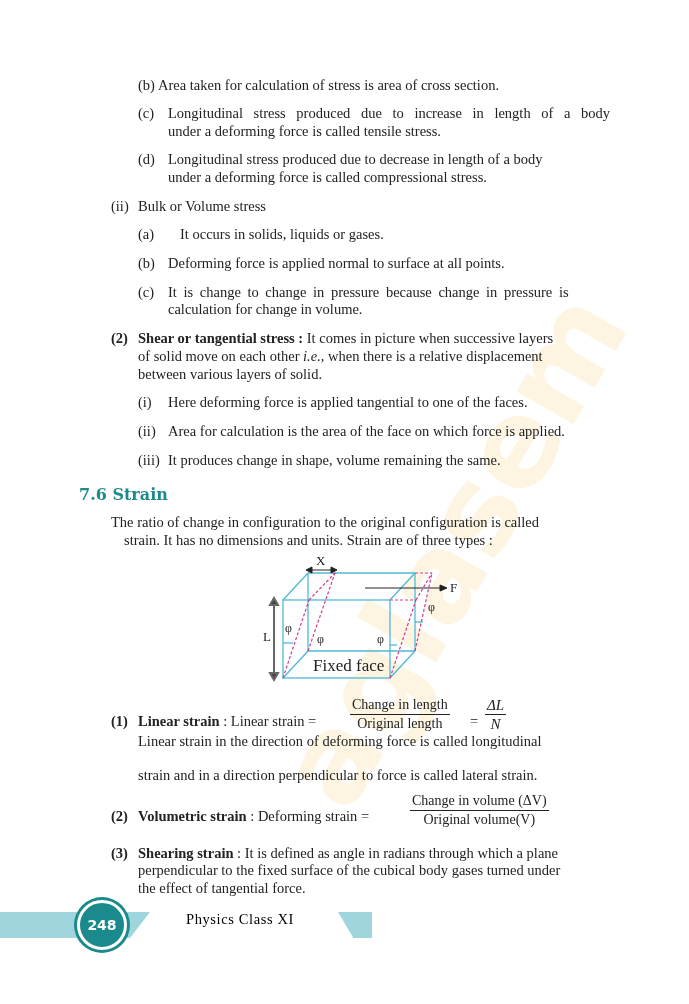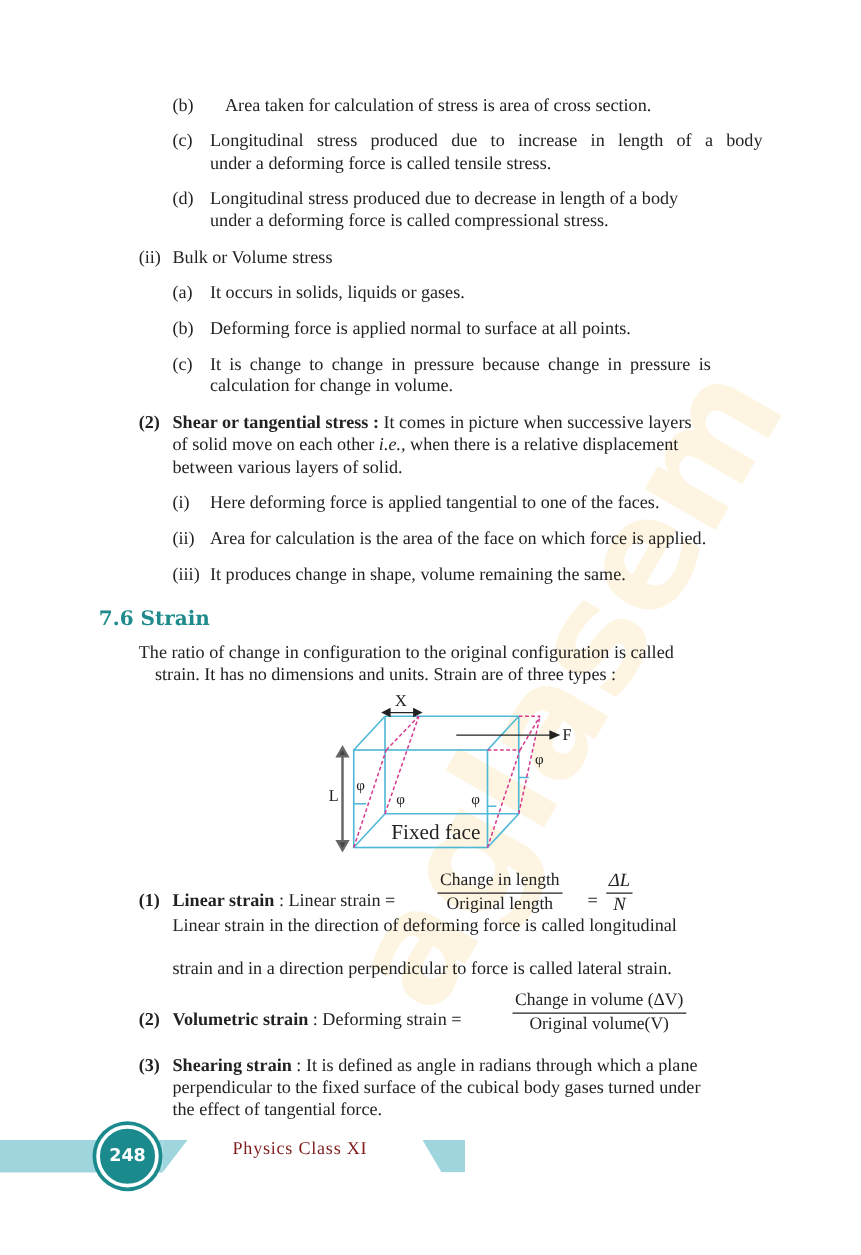--- a/index.html
+++ b/index.html
@@ -18,48 +18,48 @@
   .frac .den { padding-top: 1px; line-height: 16px; }
   .watermark { position: absolute; left: 170px; top: 480px; font-size: 120px; color: #fdf3dc; transform: rotate(-60deg);
     font-family: "DejaVu Sans", sans-serif; font-weight: bold; pointer-events: none; opacity: 0.8; }
   
   .footer-band-left { position: absolute; left: 0; top: 912px; width: 130px; height: 26px; background: #9fd6dd; }
   .footer-band-left-tip { position: absolute; left: 130px; top: 912px; width: 0; height: 0;
     border-top: 26px solid #9fd6dd; border-right: 20px solid transparent; }
   .page-badge { position: absolute; left: 77px; top: 900px; width: 44px; height: 44px; border-radius: 50%;
     background: #1b8a8d; border: 3px solid #ffffff; box-shadow: 0 0 0 3px #1b8a8d; color: #fff;
     font-family: "DejaVu Sans", sans-serif; font-weight: bold; font-size: 14px; display: flex; align-items: center; justify-content: center; }
-  .footer-title { position: absolute; left: 186px; top: 911px; font-size: 14.5px; letter-spacing: 0.6px; color: #7f1d1d; }
+  .footer-title { position: absolute; left: 186px; top: 911px; font-size: 14.5px; letter-spacing: 0.6px; color: #000000; }
   .footer-band-right { position: absolute; left: 338px; top: 912px; width: 34px; height: 26px; background: #9fd6dd;
     clip-path: polygon(0 0, 100% 0, 100% 100%, 45% 100%); }
 </style>
 </head>
 <body>
 
 <div class="watermark">aglasem</div>
 
 <div>
   <span class="lbl" style="left:138px;top:77px">(b)</span>
-  <span class="line" style="left:180px;top:77px">Area taken for calculation of stress is area of cross section.</span>
+  <span class="line" style="left:158px;top:77px">Area taken for calculation of stress is area of cross section.</span>
 
   <span class="lbl" style="left:138px;top:105px">(c)</span>
   <span class="line" style="left:168px;top:105px;width:442px;text-align-last:justify">Longitudinal stress produced due to increase in length of a body</span>
   <span class="line" style="left:168px;top:123px">under a deforming force is called tensile stress.</span>
 
   <span class="lbl" style="left:138px;top:151px">(d)</span>
   <span class="line" style="left:168px;top:151px">Longitudinal stress produced due to decrease in length of a body</span>
   <span class="line" style="left:168px;top:169px">under a deforming force is called compressional stress.</span>
 </div>
 
 <div>
   <span class="lbl" style="left:111px;top:198px">(ii)</span>
   <span class="line" style="left:138px;top:198px">Bulk or Volume stress</span>
 
   <span class="lbl" style="left:138px;top:226px">(a)</span>
-  <span class="line" style="left:168px;top:226px">It occurs in solids, liquids or gases.</span>
+  <span class="line" style="left:180px;top:226px">It occurs in solids, liquids or gases.</span>
 
   <span class="lbl" style="left:138px;top:255px">(b)</span>
   <span class="line" style="left:168px;top:255px">Deforming force is applied normal to surface at all points.</span>
 
   <span class="lbl" style="left:138px;top:284px">(c)</span>
   <span class="line" style="left:168px;top:284px;word-spacing:3px">It is change to change in pressure because change in pressure is</span>
   <span class="line" style="left:168px;top:301px">calculation for change in volume.</span>
 </div>
 
 <div>

